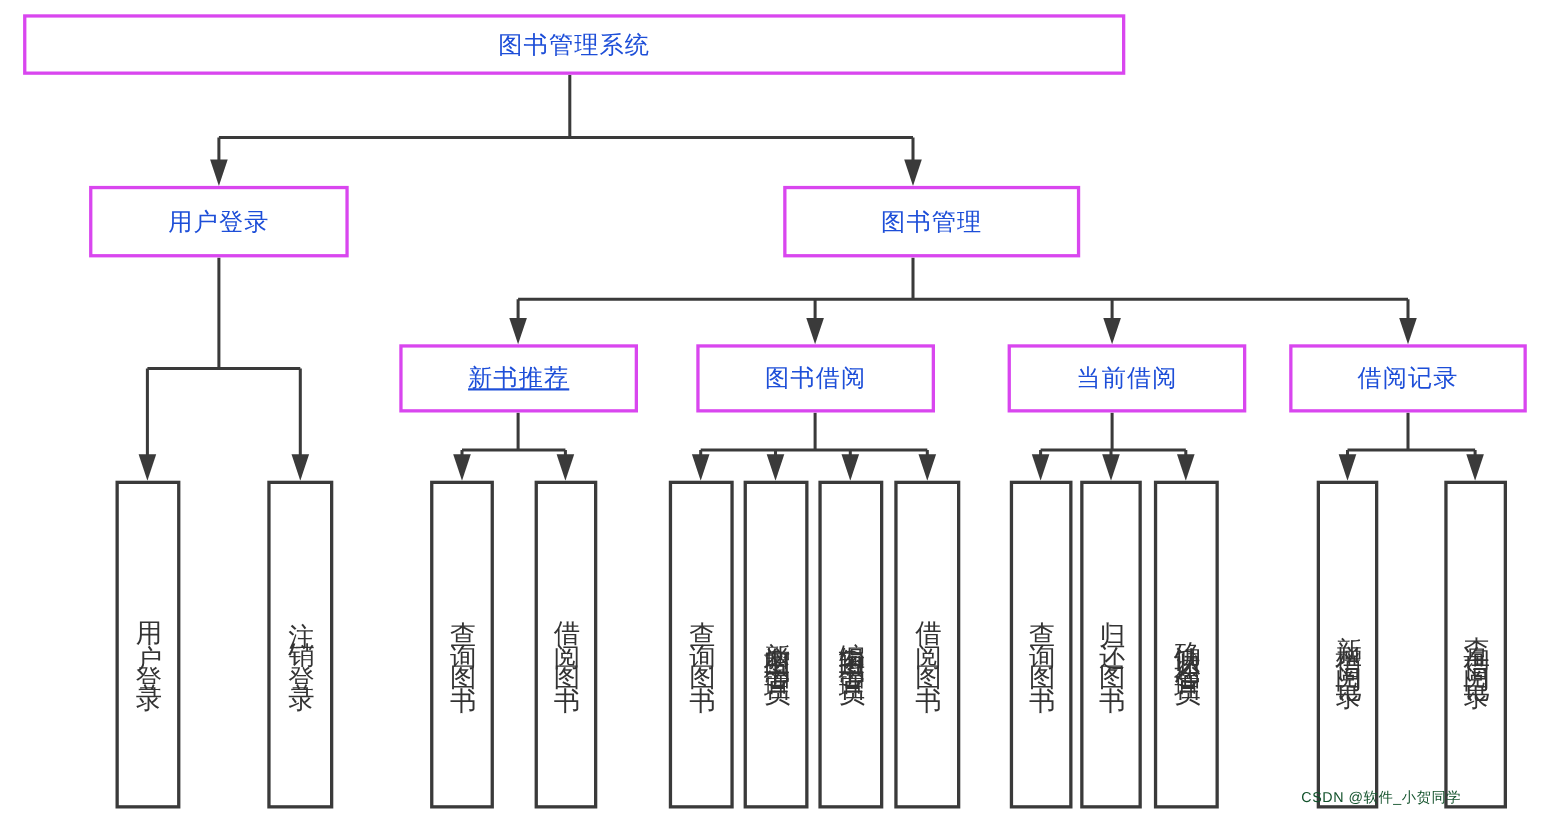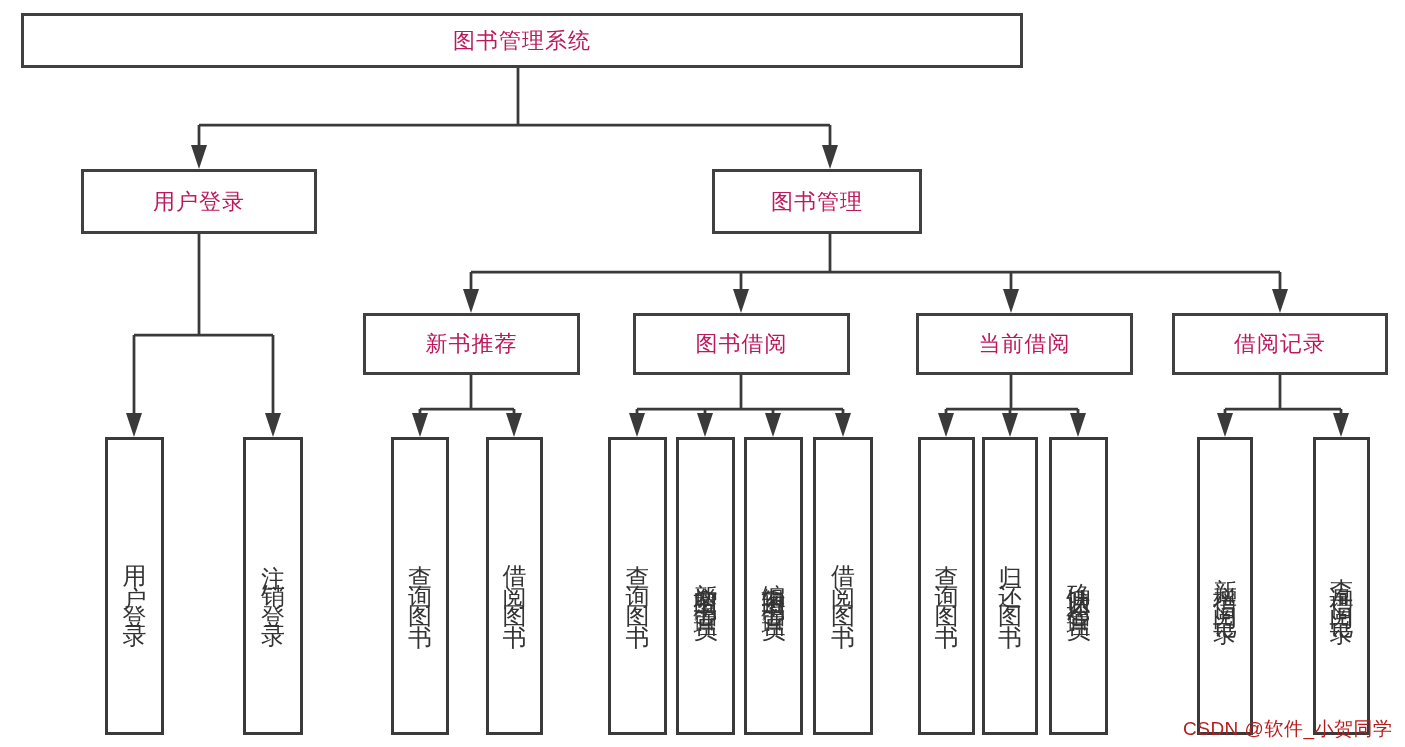--- a/index.html
+++ b/index.html
@@ -7,24 +7,24 @@
     position:relative;
     width:1405px;height:747px;
     background:#ffffff;
     font-family:"Liberation Sans", sans-serif;
     overflow:hidden;
   }
   #wires{position:absolute;left:0;top:0;z-index:1;}
   .hnode{
     position:absolute;
     box-sizing:border-box;
-    border:3px solid #404040;
+    border:3px solid #d946ef;
     background:#ffffff;
     display:flex;align-items:center;justify-content:center;
-    font-size:22px;color:#be185d;
+    font-size:22px;color:#1d4ed8;
     letter-spacing:1px;
     z-index:2;
   }
   .vnode{
     position:absolute;
     box-sizing:border-box;
     top:437px;height:298px;
     border:3px solid #3a3a3a;
     background:#ffffff;
     display:flex;align-items:center;justify-content:center;
@@ -36,22 +36,22 @@
     font-size:24px;color:#333333;
     line-height:1;
     white-space:nowrap;
   }
   .ls4 span{letter-spacing:20px;}
   .ls6 span{letter-spacing:9px;}
   .ls9 span{letter-spacing:5px;}
   #watermark{
     position:absolute;
     left:1183px;top:716px;
-    font-size:19px;
-    color:#b91c1c;
+    font-size:13px;
+    color:#14532d;
     letter-spacing:0.5px;
     z-index:5;
     white-space:nowrap;
   }
 </style>
 </head>
 <body>
 
 <div id="canvas">
 
@@ -95,25 +95,25 @@
     </g>
   </svg>
 
   <div class="hnode" style="left:21px;top:13px;width:1002px;height:55px;">
     <span>图书管理系统</span>
   </div>
 
   <div class="hnode" style="left:81px;top:169px;width:236px;height:65px;">
     <span>用户登录</span>
   </div>
-  <div class="hnode" style="left:712px;top:169px;width:210px;height:65px;">
+  <div class="hnode" style="left:712px;top:169px;width:270px;height:65px;">
     <span>图书管理</span>
   </div>
 
-  <div class="hnode" style="left:363px;top:313px;width:217px;height:62px;">
+  <div class="hnode" style="left:363px;top:313px;width:217px;height:62px;text-decoration:underline;">
     <span>新书推荐</span>
   </div>
   <div class="hnode" style="left:633px;top:313px;width:217px;height:62px;font-family:Liberation Mono, monospace;">
     <span>图书借阅</span>
   </div>
   <div class="hnode" style="left:903px;top:313px;width:217px;height:62px;margin-left:13px;">
     <span>当前借阅</span>
   </div>
   <div class="hnode" style="left:1172px;top:313px;width:216px;height:62px;">
     <span>借阅记录</span>

